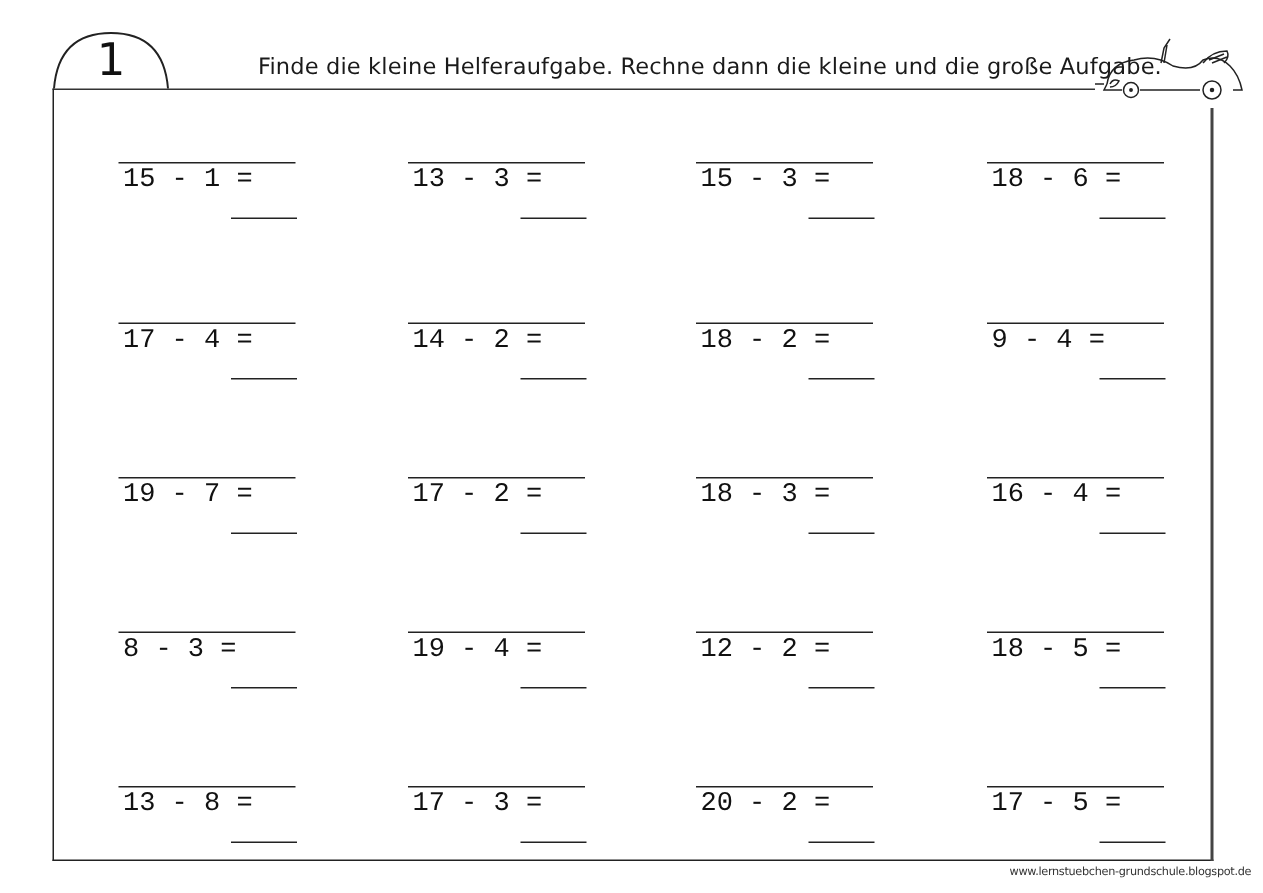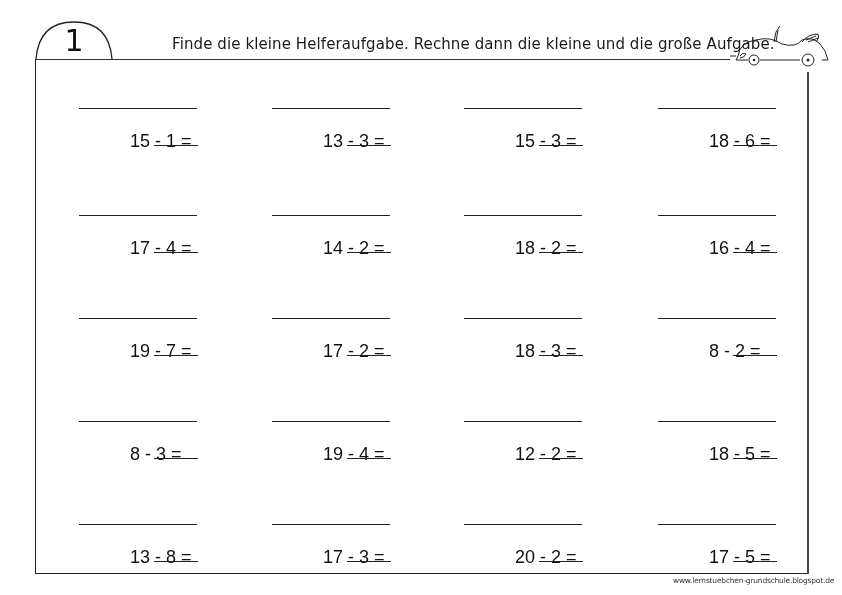--- a/index.html
+++ b/index.html
@@ -14,22 +14,22 @@
   .badge-num { left: 35px; top: 22px; width: 78px; text-align: center;
                font-size: 30px; line-height: 38px; font-weight: normal; }
   .instruction { left: 148px; top: 34px; font-size: 15px; line-height: 20px; letter-spacing: 0.1px;
                  font-family: "DejaVu Sans", sans-serif; color: #1a1a1a; white-space: nowrap; margin-left: 24px; }
   .car { left: 730px; top: 22px; width: 100px; height: 52px; }
   .footer { left: 634px; top: 576px; font-size: 7.5px; line-height: 10px; color: #333;
             white-space: nowrap; letter-spacing: -0.2px; margin-left: 39px; }
   .task { position: absolute; width: 120px; height: 60px; }
   .task .helper-line { position: absolute; left: 0; top: 0; width: 118px; height: 0;
                        border-top: 1.2px solid #222; }
-  .task .eq { position: absolute; left: 3px; top: 21px; font-size: 18px; line-height: 24px;
-              white-space: nowrap; font-family: Liberation Sans, sans-serif; color: #111; margin-left: 48px; }
+  .task .eq { position: absolute; left: 3px; top: 0; font-size: 18px; line-height: 24px;
+              white-space: nowrap; font-family: Liberation Mono, monospace; color: #111; }
   .task .answer-line { position: absolute; left: 75px; top: 37px; width: 44px; height: 0;
                        border-top: 1.2px solid #222; }
 </style>
 </head>
 <body>
 
 <div class="abs frame-top"></div>
 <div class="abs frame-left"></div>
 <div class="abs frame-bottom"></div>
 <div class="abs frame-right"></div>
@@ -92,42 +92,42 @@
     <div class="eq">14 - 2 =</div>
     <div class="answer-line"></div>
   </div>
   <div class="task" style="left:464px;top:215px">
     <div class="helper-line"></div>
     <div class="eq">18 - 2 =</div>
     <div class="answer-line"></div>
   </div>
   <div class="task" style="left:658px;top:215px">
     <div class="helper-line"></div>
-    <div class="eq">16 - 4 =</div>
+    <div class="eq">9 - 4 =</div>
     <div class="answer-line"></div>
   </div>
 
   <div class="task" style="left:79px;top:318px">
     <div class="helper-line"></div>
     <div class="eq">19 - 7 =</div>
     <div class="answer-line"></div>
   </div>
   <div class="task" style="left:272px;top:318px">
     <div class="helper-line"></div>
     <div class="eq">17 - 2 =</div>
     <div class="answer-line"></div>
   </div>
   <div class="task" style="left:464px;top:318px">
     <div class="helper-line"></div>
     <div class="eq">18 - 3 =</div>
     <div class="answer-line"></div>
   </div>
   <div class="task" style="left:658px;top:318px">
     <div class="helper-line"></div>
-    <div class="eq">8 - 2 =</div>
+    <div class="eq">16 - 4 =</div>
     <div class="answer-line"></div>
   </div>
 
   <div class="task" style="left:79px;top:421px">
     <div class="helper-line"></div>
     <div class="eq">8 - 3 =</div>
     <div class="answer-line"></div>
   </div>
   <div class="task" style="left:272px;top:421px">
     <div class="helper-line"></div>

